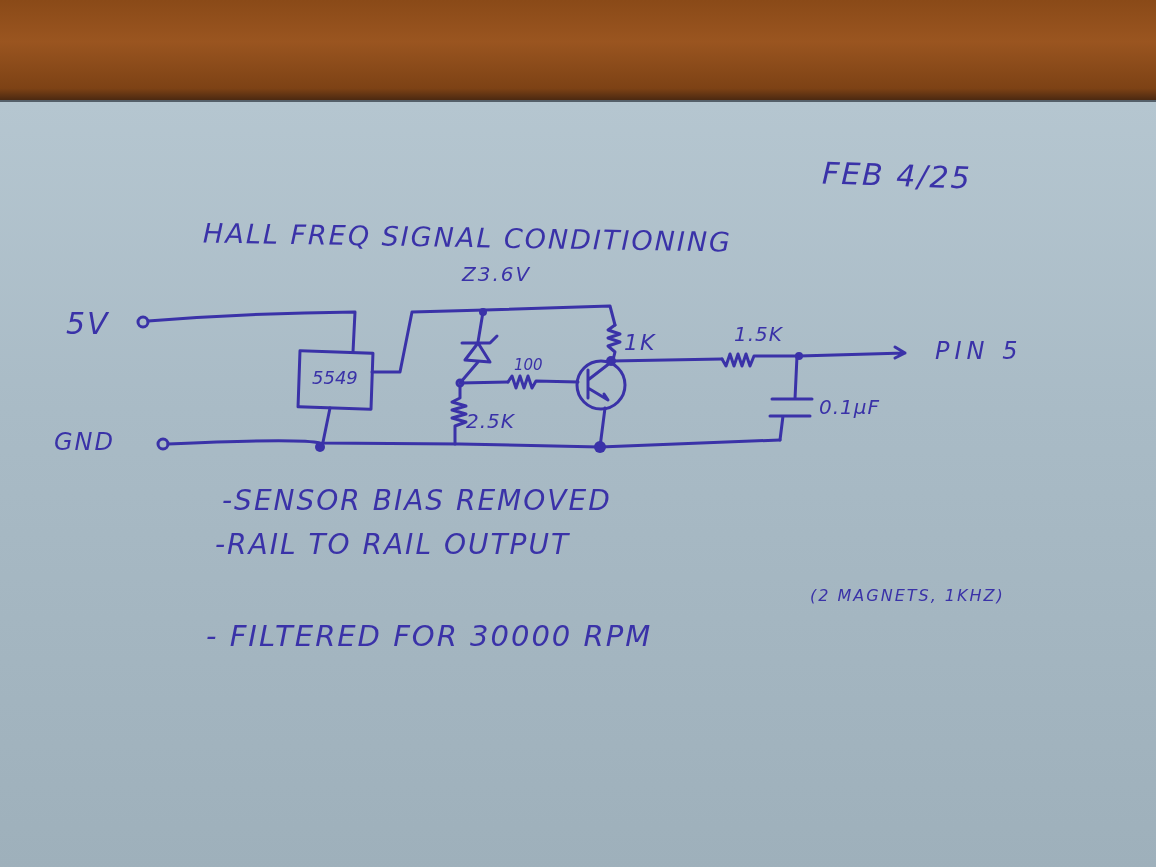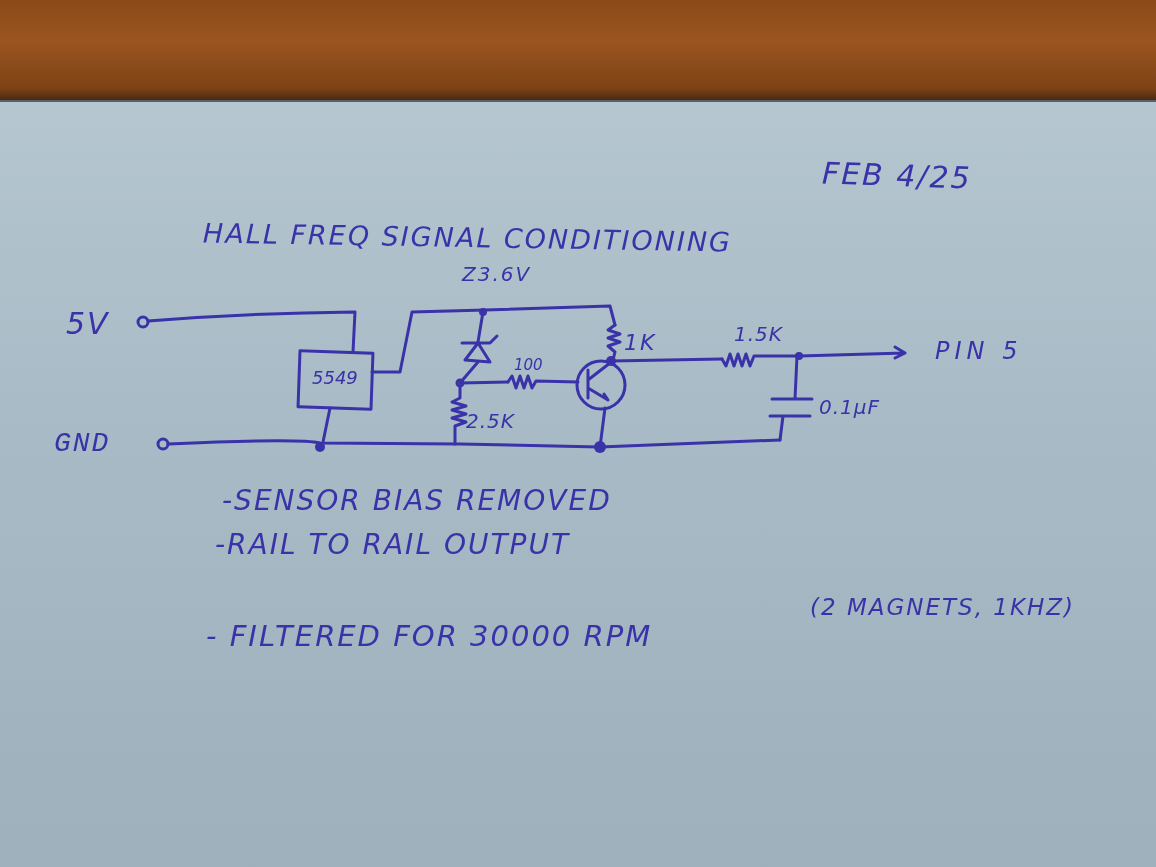--- a/index.html
+++ b/index.html
@@ -61,26 +61,26 @@
   <path d="M799 356 L905 353 M895 347 L905 353 L895 358"></path>
 
   <path d="M797 356 L795 399 M772 399 L812 399 M770 416 L810 416 M783 416 L780 440"></path>
 </svg>
 
 <div class="ink" style="left:822px;top:158px;font-size:30px;transform:rotate(2deg);">FEB 4/25</div>
 <div class="ink" style="left:203px;top:222px;font-size:27px;transform:rotate(1deg);">HALL FREQ SIGNAL CONDITIONING</div>
 <div class="ink" style="left:462px;top:262px;font-size:20px;font-style:italic;">Z3.6V</div>
 
 <div class="ink" style="left:66px;top:306px;font-size:30px;">5V</div>
-<div class="ink" style="left:54px;top:428px;font-size:28px;font-family:Liberation Mono, monospace;">GND</div>
+<div class="ink" style="left:54px;top:428px;font-size:24px;">GND</div>
 <div class="ink" style="left:935px;top:337px;font-size:24px;letter-spacing:5px;">PIN 5</div>
 
 <div class="ink" style="left:306px;top:367px;font-size:18px;letter-spacing:0;margin-left:6px;">5549</div>
 <div class="ink" style="left:624px;top:330px;font-size:22px;">1K</div>
 <div class="ink" style="left:514px;top:356px;font-size:15px;letter-spacing:0;">100</div>
 <div class="ink" style="left:466px;top:409px;font-size:20px;letter-spacing:1px;">2.5K</div>
 <div class="ink" style="left:734px;top:322px;font-size:20px;letter-spacing:1px;">1.5K</div>
 <div class="ink" style="left:819px;top:395px;font-size:20px;letter-spacing:1px;">0.1µF</div>
 
 <div class="ink" style="left:222px;top:484px;font-size:28px;">-SENSOR BIAS REMOVED</div>
 <div class="ink" style="left:215px;top:528px;font-size:28px;">-RAIL TO RAIL OUTPUT</div>
 <div class="ink" style="left:206px;top:583px;font-size:29px;margin-top:36px;">- FILTERED FOR 30000 RPM</div>
-<div class="ink" style="left:810px;top:586px;font-size:23px;margin-top:8px;">(2 MAGNETS, 1KHZ)</div>
+<div class="ink" style="left:810px;top:586px;font-size:16px;">(2 MAGNETS, 1KHZ)</div>
 
 </body></html>

